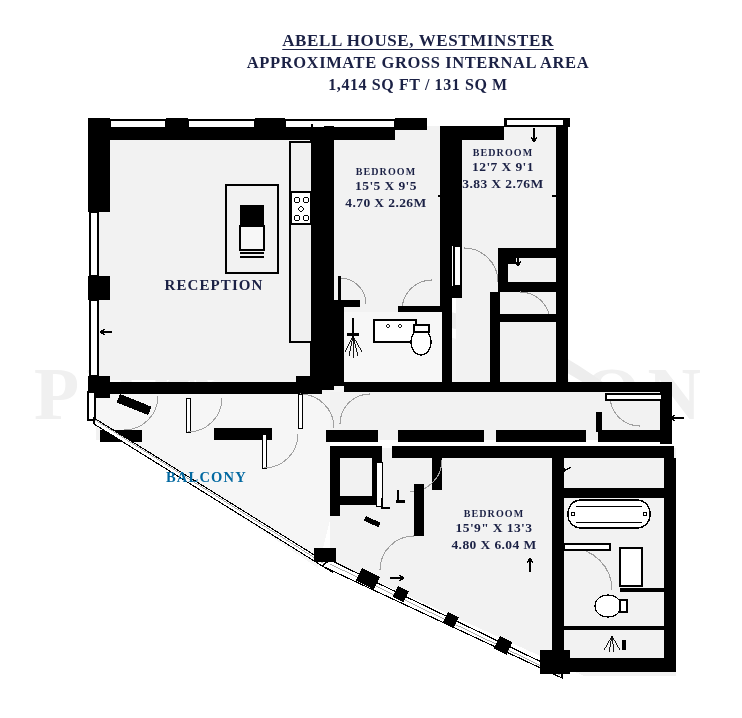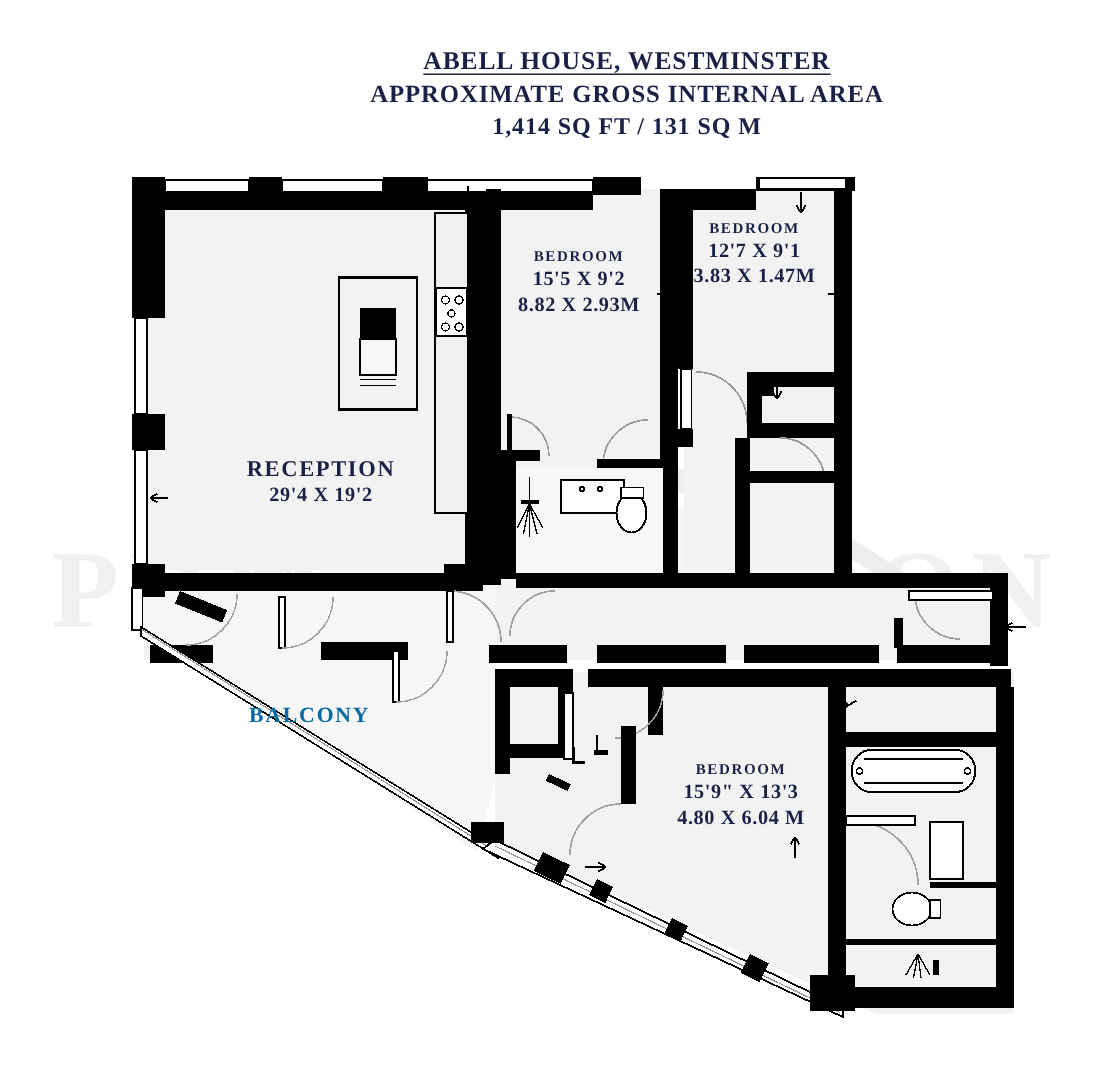--- a/index.html
+++ b/index.html
@@ -80,21 +80,21 @@
     font-weight: 700;
     text-align: center;
     white-space: nowrap;
     line-height: 1.22;
     letter-spacing: 0.4px;
   }
   .room-label .rl-name { font-size: 10px; letter-spacing: 1.1px; }
   .room-label .rl-imp  { font-size: 13.5px; }
   .room-label .rl-met  { font-size: 13.5px; }
 
-  #label-reception { left: 134px; top: 304px; width: 160px; }
+  #label-reception { left: 134px; top: 276px; width: 160px; }
   #label-reception .rl-name { font-size: 15px; }
   #label-bedroom-1 { left: 326px; top: 166px; width: 120px; }
   #label-bedroom-2 { left: 444px; top: 147px; width: 118px; }
   #label-bedroom-3 { left: 420px; top: 508px; width: 148px; }
 
   #label-balcony {
     position: absolute;
     z-index: 3;
     left: 166px;
     top: 469px;
@@ -375,33 +375,32 @@
     <path d="M552,470 l14,0 M566,470 l-5,-3 M566,470 l5,-3"></path>
     <path d="M552,470 l14,0 M566,470 l-5,-3 M566,470 l-5,3"></path>
     <path d="M390,578 l14,0 M404,578 l-5,-3 M404,578 l-5,3"></path>
     <path d="M530,572 l0,-14 M530,558 l-3,5 M530,558 l3,5"></path>
     <path d="M684,418 l-14,0 M670,418 l5,-3 M670,418 l5,3"></path>
   </g>
 </svg>
 
 <div class="room-label" id="label-reception">
   <div class="rl-name">RECEPTION</div>
-  <div class="rl-imp">29'4 X 19'2</div>
 </div>
 
 <div class="room-label" id="label-bedroom-1">
   <div class="rl-name">BEDROOM</div>
-  <div class="rl-imp">15'5 X 9'2</div>
-  <div class="rl-met">8.82 X 2.93M</div>
+  <div class="rl-imp">15'5 X 9'5</div>
+  <div class="rl-met">4.70 X 2.26M</div>
 </div>
 
 <div class="room-label" id="label-bedroom-2">
   <div class="rl-name">BEDROOM</div>
   <div class="rl-imp">12'7 X 9'1</div>
-  <div class="rl-met">3.83 X 1.47M</div>
+  <div class="rl-met">3.83 X 2.76M</div>
 </div>
 
 <div class="room-label" id="label-bedroom-3">
   <div class="rl-name">BEDROOM</div>
   <div class="rl-imp">15'9" X 13'3</div>
   <div class="rl-met">4.80 X 6.04 M</div>
 </div>
 
 <div id="label-balcony">BALCONY</div>
 

